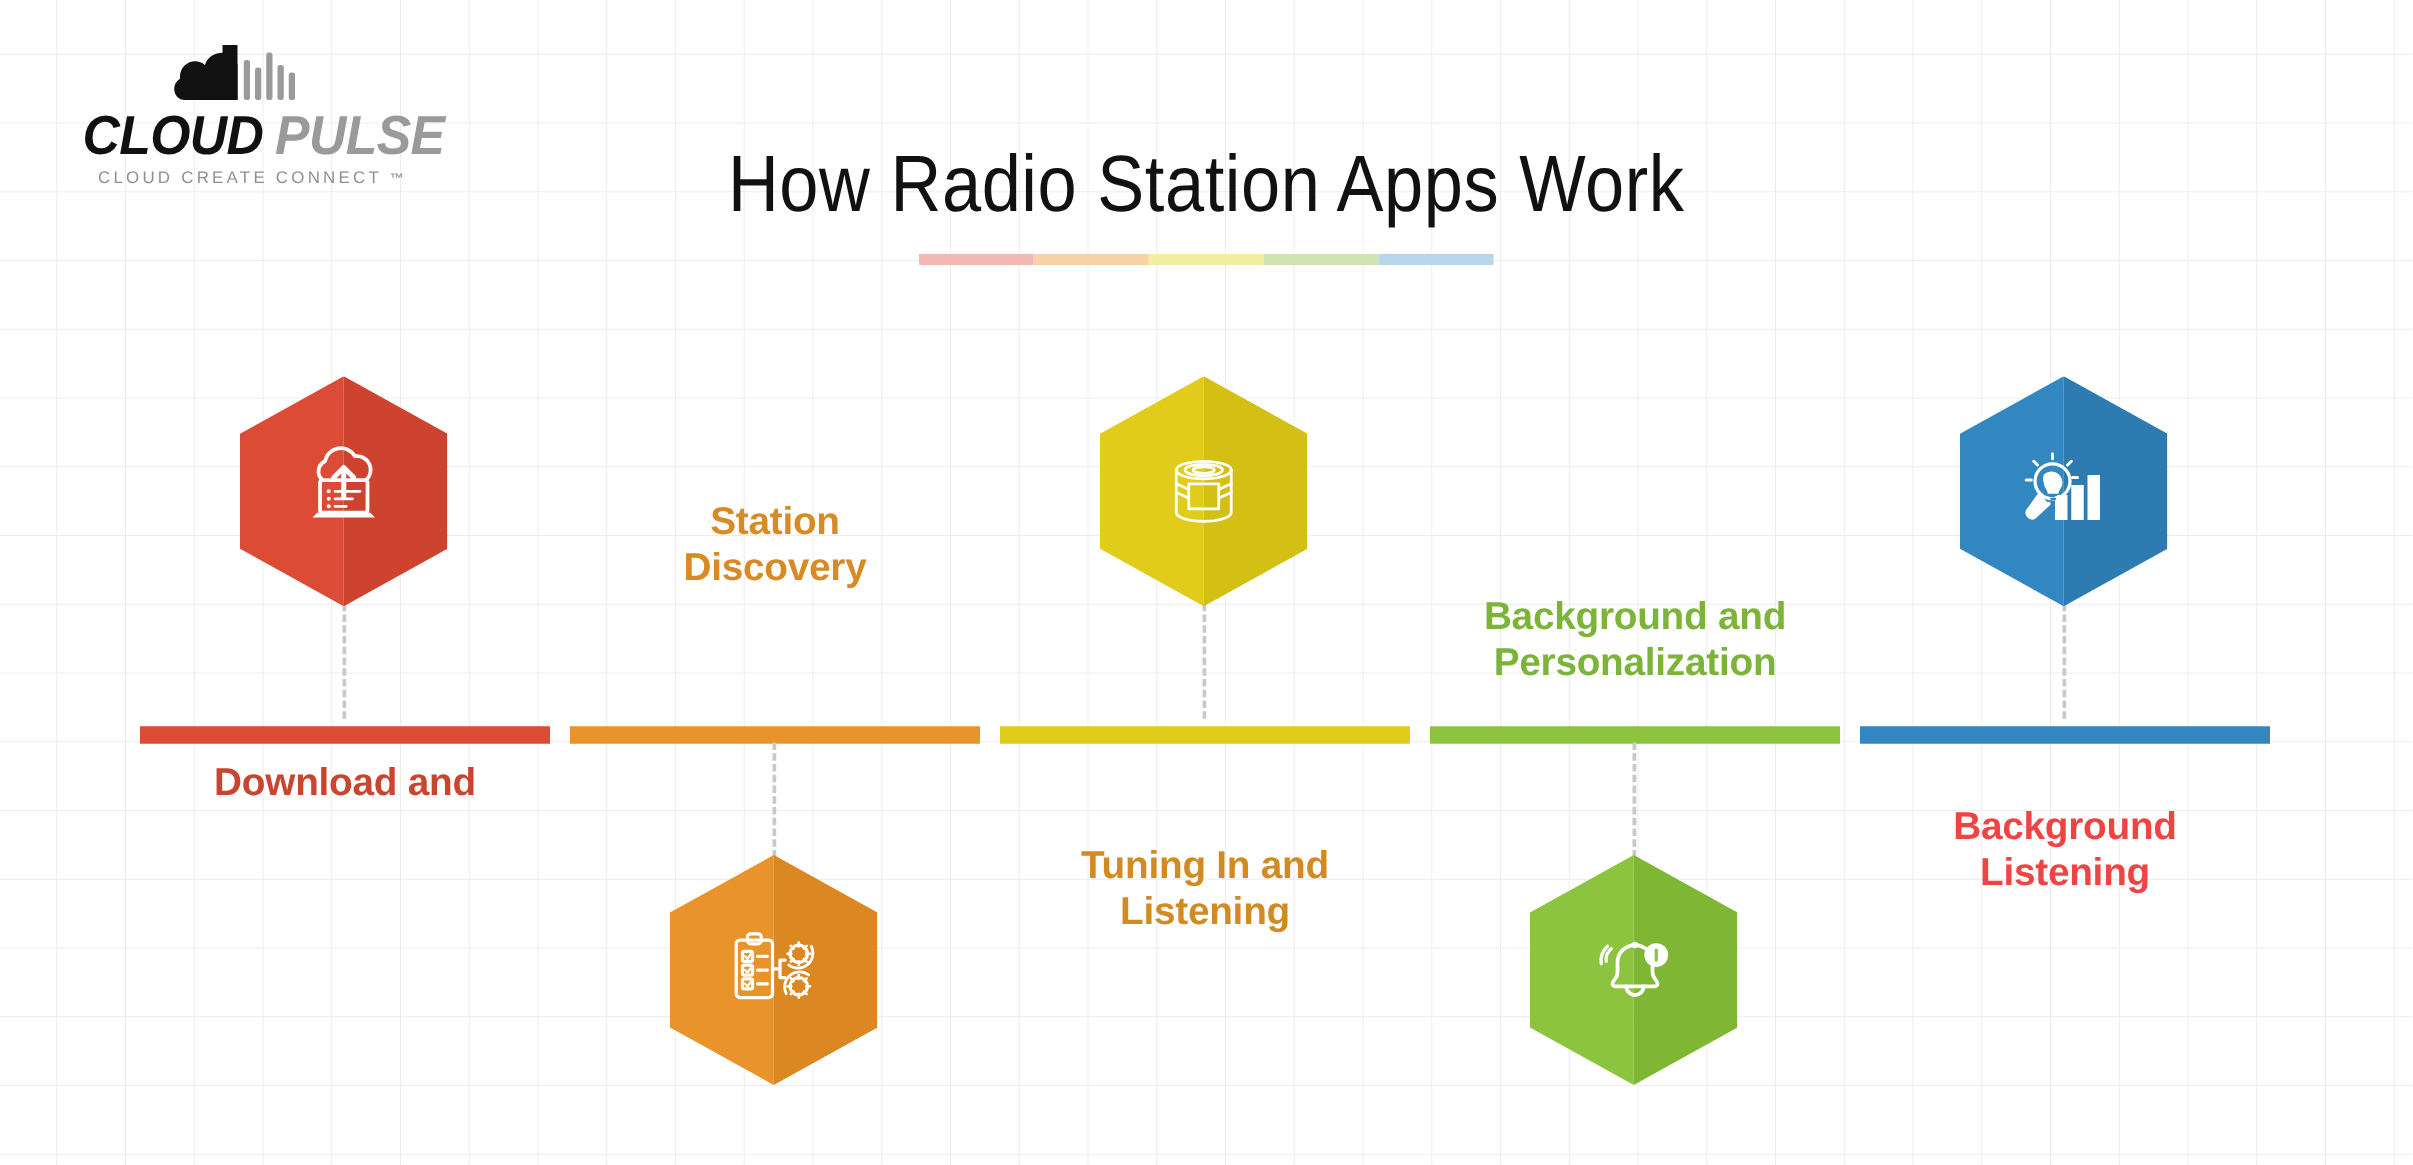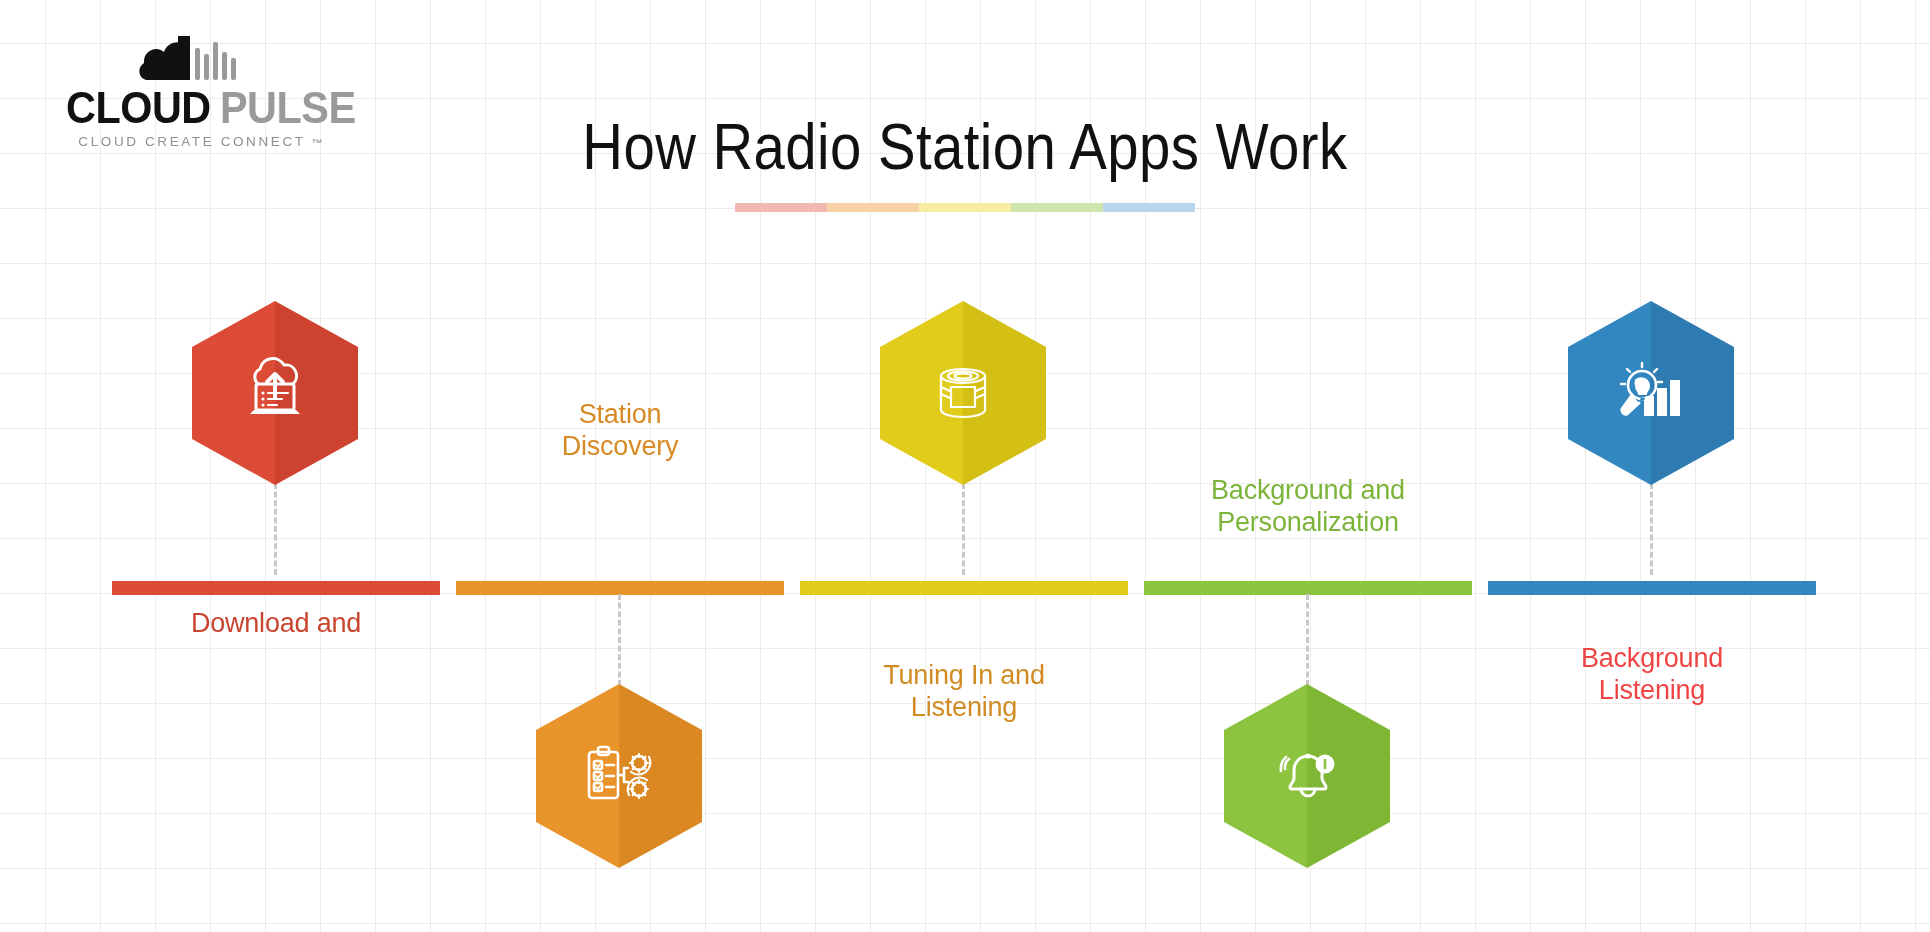--- a/index.html
+++ b/index.html
@@ -48,25 +48,26 @@
     width: 110px;
     height: 56px;
   }
   #logo-wordmark {
     position: absolute;
     left: 0px;
     top: 56px;
     width: 250px;
     height: 46px;
     display: flex;
-    align-items: flex-start;
+    align-items: center;
     justify-content: flex-start;
     font-weight: bold;
     letter-spacing: -0.5px;
     line-height: 1;
+    font-style: italic;
   }
   .wm-dark {
     font-size: 44px;
     color: #111111;
     font-family: "Liberation Sans", sans-serif;
     font-weight: bold;
     transform: scaleX(0.94);
     transform-origin: left center;
   }
   .wm-grey {
@@ -162,22 +163,22 @@
   .connector {
     position: absolute;
     width: 0;
     border-left: 3px dashed #c9c9c9;
   }
 
   
   .step-label {
     position: absolute;
     text-align: center;
-    font-size: 27px;
-    font-weight: normal;
+    font-size: 31px;
+    font-weight: bold;
     line-height: 1.18;
     letter-spacing: -0.2px;
   }
 </style>
 </head>
 <body>
 
 <div id="grid-bg" style="background-image: linear-gradient(to right, rgb(236, 236, 236) 1px, transparent 1px), linear-gradient(rgb(236, 236, 236) 1px, transparent 1px);"></div>
 
 <div id="stage">
@@ -325,21 +326,21 @@
 
   <div class="step-label" id="label-1" style="left: 136px; top: 608px; width: 280px; color: rgb(201, 69, 47);">
     <div>Download and</div>
   </div>
 
   <div class="step-label" id="label-2" style="left: 480px; top: 399px; width: 280px; color: rgb(216, 138, 36);">
     <div>Station</div>
     <div>Discovery</div>
   </div>
 
-  <div class="step-label" id="label-3" style="left: 824px; top: 660px; width: 280px; color: rgb(209, 139, 34);">
+  <div class="step-label" id="label-3" style="left: 824px; top: 674px; width: 280px; color: rgb(209, 139, 34);">
     <div>Tuning In and</div>
     <div>Listening</div>
   </div>
 
   <div class="step-label" id="label-4" style="left: 1160px; top: 475px; width: 296px; color: rgb(124, 180, 58);">
     <div>Background and</div>
     <div>Personalization</div>
   </div>
 
   <div class="step-label" id="label-5" style="left: 1512px; top: 643px; width: 280px; color: #ef4444;">

